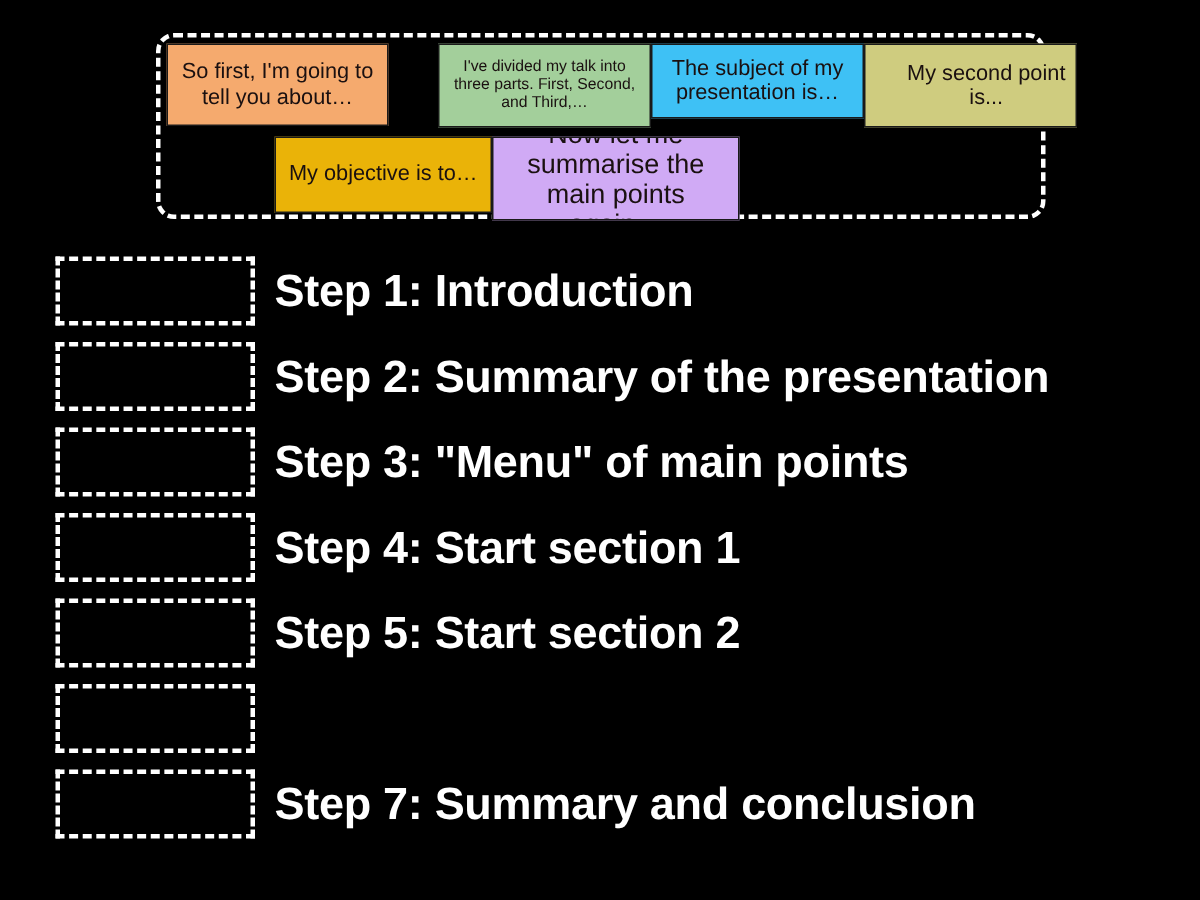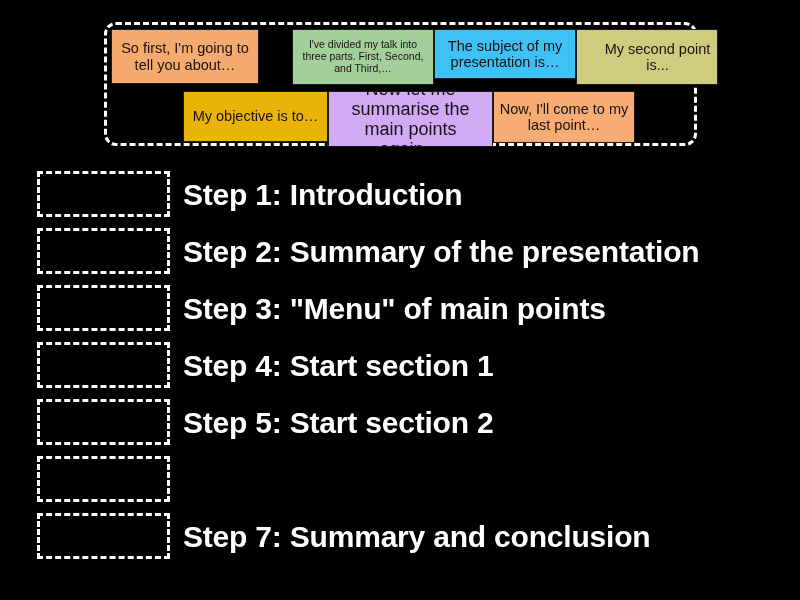--- a/index.html
+++ b/index.html
@@ -115,23 +115,20 @@
     </div>
   </div>
 
   <div class="bank-row" id="bank-row-2">
     <div class="tile" id="tile-objective" style="background: #eab308;">
       <span class="tile-text">My objective is to…</span>
     </div>
     <div class="tile" id="tile-summarise" style="background: rgb(208, 170, 245);">
       <span class="tile-text">Now let me summarise the main points again…</span>
     </div>
-    <div class="tile" id="tile-last" style="background: rgb(247, 172, 115);">
-      <span class="tile-text">Now, I'll come to my last point…</span>
-    </div>
   </div>
 
 </div>
 
 <div id="steps-list">
 
   <div class="step-row">
     <div class="dropzone" style="border-color: rgb(255, 255, 255);"></div>
     <div class="step-label">Step 1: Introduction</div>
   </div>

